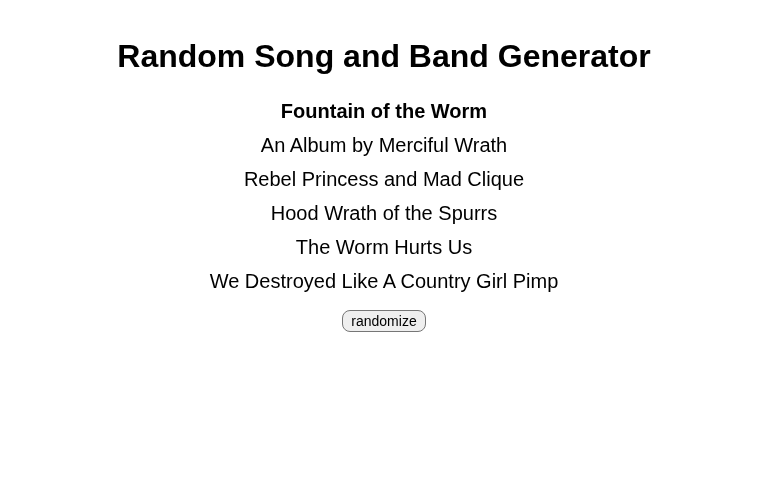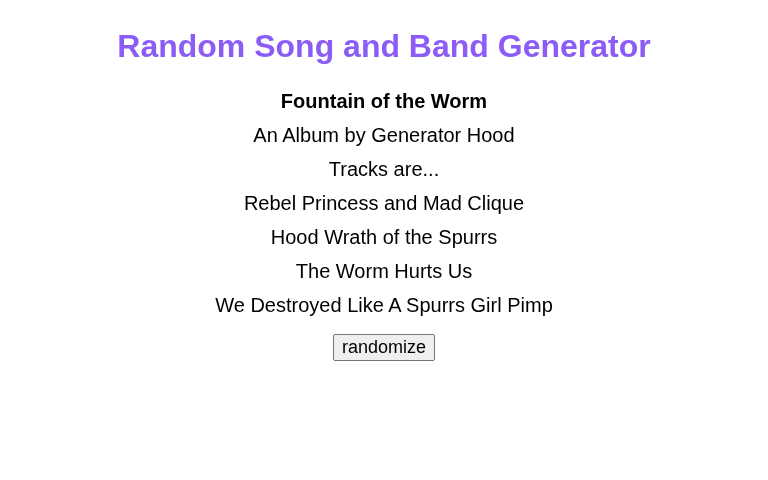--- a/index.html
+++ b/index.html
@@ -18,24 +18,24 @@
 
   .page {
     width: 768px;
     text-align: center;
   }
 
   .page-title {
     font-size: 32px;
     font-weight: bold;
     line-height: 1.0;
-    margin: 8px;
+    margin: 18px;
     padding-top: 22px;
     letter-spacing: 0px;
-    color: #8b5cf6;
+    color: #000000;
   }
 
   .album-block {
     margin-top: 22px;
   }
 
   .line {
     font-size: 20px;
     line-height: 34px;
     margin: 0;
@@ -53,50 +53,49 @@
     margin: 0;
     padding: 0;
   }
 
   .button-row {
     margin-top: 12px;
   }
 
   .randomize-button {
     font-family: "Liberation Sans", sans-serif;
-    font-size: 18px;
+    font-size: 14px;
     line-height: normal;
     color: #000000;
     background-color: #efefef;
     border: 1px solid #767676;
-    border-radius: 2px;
+    border-radius: 8px;
     padding: 2px 8px;
     cursor: pointer;
   }
 </style>
 </head>
 <body>
 
 <div class="page">
 
   <h1 class="page-title">Random Song and Band Generator</h1>
 
   <div class="album-block">
 
     <p class="line line-bold">Fountain of the Worm</p>
 
-    <p class="line">An Album by Generator Hood</p>
+    <p class="line">An Album by Merciful Wrath</p>
 
-    <p class="line">Tracks are...</p>
 
     <ul class="tracklist">
       <li class="line">Rebel Princess and Mad Clique</li>
       <li class="line">Hood Wrath of the Spurrs</li>
       <li class="line">The Worm Hurts Us</li>
-      <li class="line">We Destroyed Like A Spurrs Girl Pimp</li>
+      <li class="line">We Destroyed Like A Country Girl Pimp</li>
     </ul>
 
   </div>
 
   <div class="button-row">
     <button type="button" class="randomize-button">randomize</button>
   </div>
 
 </div>
 

